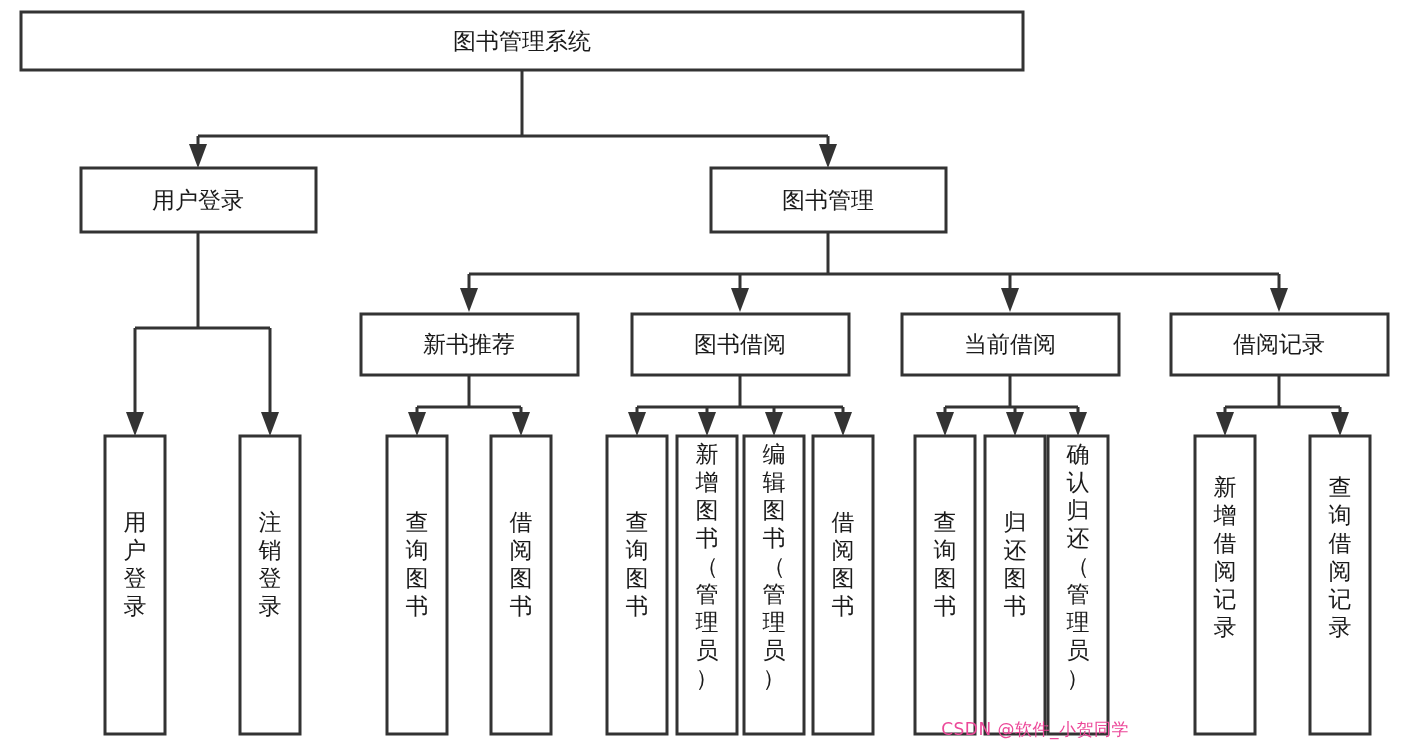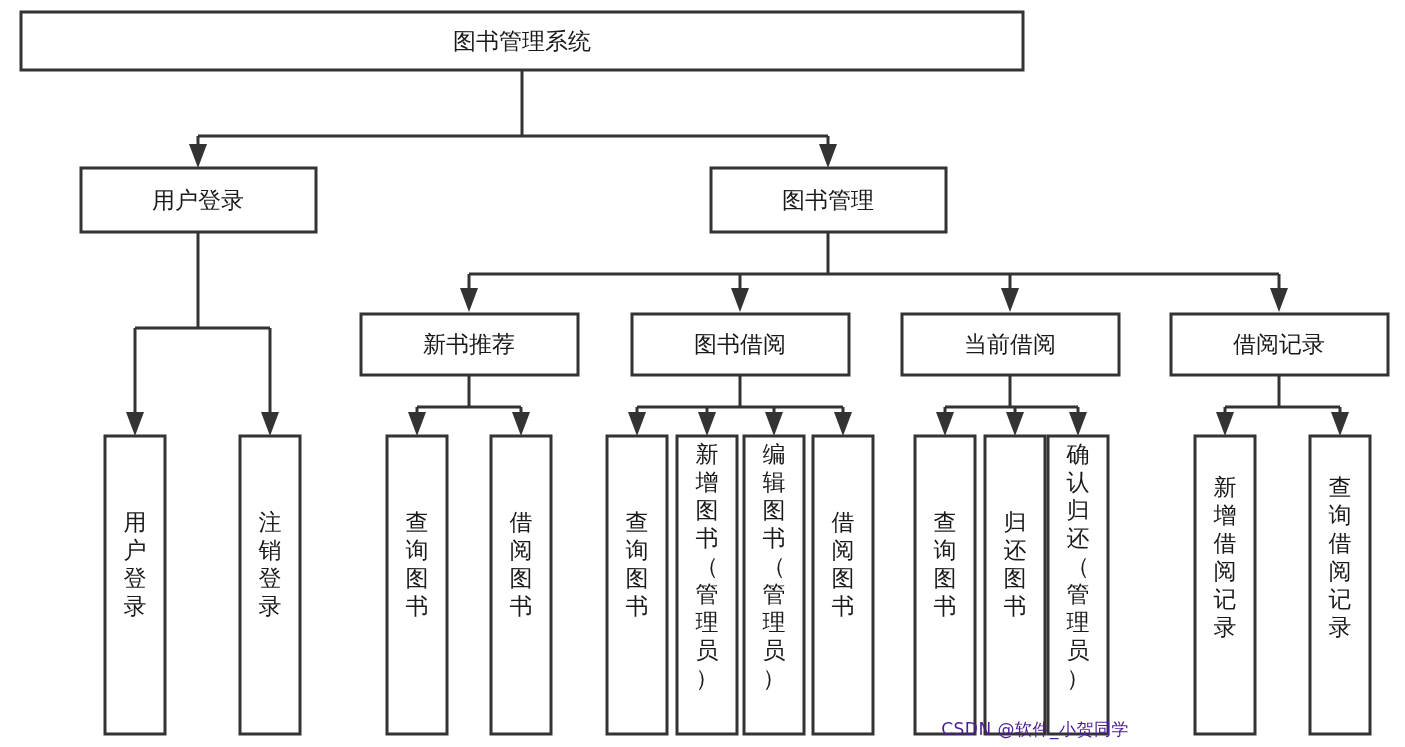--- a/index.html
+++ b/index.html
@@ -53,21 +53,21 @@
     font-family: "DejaVu Sans", "Liberation Sans", sans-serif;
     font-size: 23px;
     text-anchor: middle;
   }
   .watermark {
     position: absolute;
     right: 8px;
     bottom: 6px;
     font-family: "DejaVu Sans", "Liberation Sans", sans-serif;
     font-size: 17px;
-    color: #4c1d95;
+    color: #ec4899;
     white-space: nowrap;
     letter-spacing: 0.5px;
   }
 </style>
 </head>
 <body>
 
 <div id="diagram-root">
 
   <svg id="tree-svg" viewBox="0 0 1405 747" xmlns="http://www.w3.org/2000/svg">

